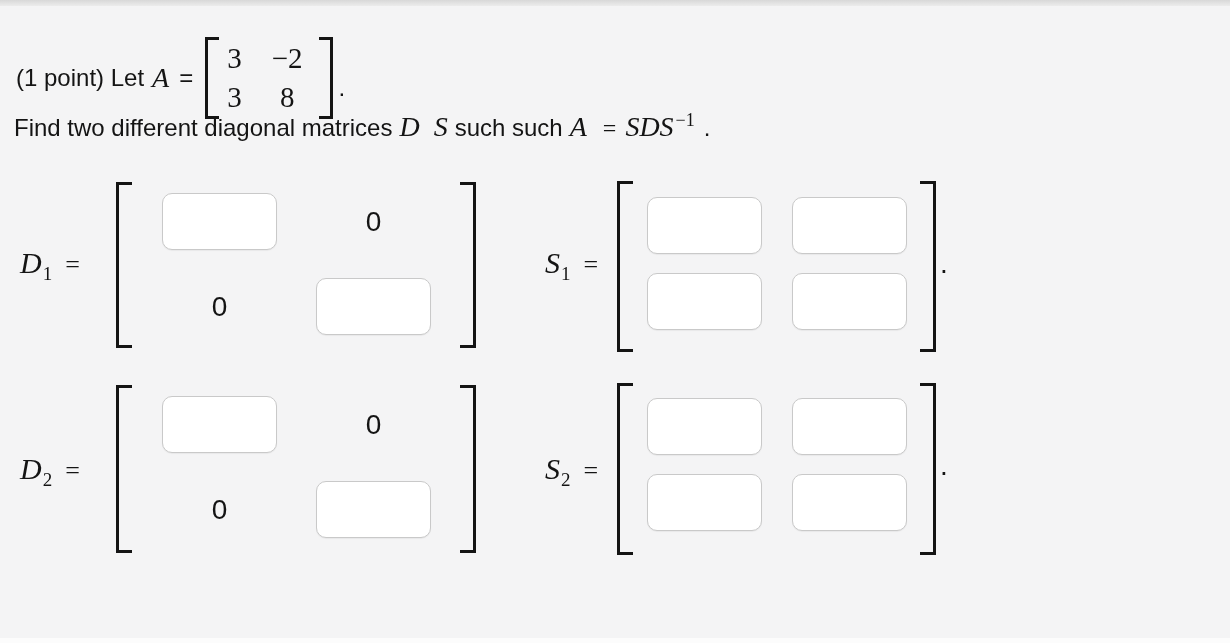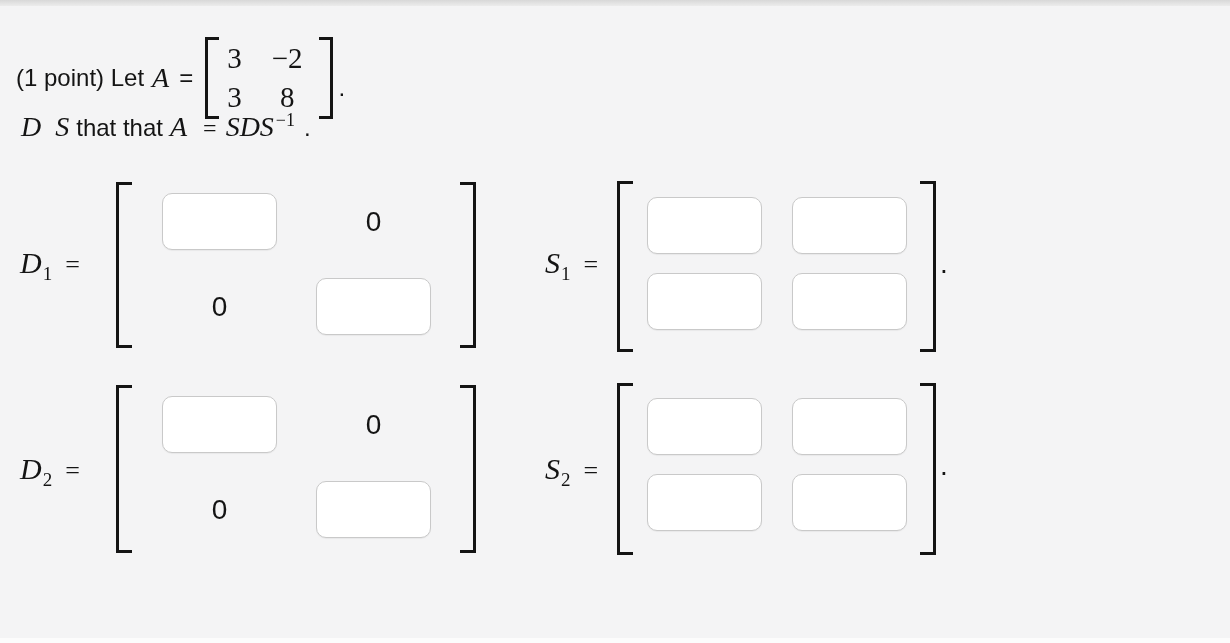--- a/index.html
+++ b/index.html
@@ -73,23 +73,24 @@
       <span>−2</span>
       <span>3</span>
       <span>8</span>
     </span>
     <span class="abr r"></span>
   </span>
   <span class="aperiod">.</span>
 </div>
 
 <div class="row2">
+  <span>Find two different diagonal matrices</span>
   <span class="mathit mv">D</span>
   <span class="mathit mv">S</span>
-  <span>that that</span>
+  <span>such such</span>
   <span class="mathit mv">A</span>
   <span class="meq">=</span>
   <span class="mathit">SDS</span>
   <span class="msup">−1</span>
   <span class="mper">.</span>
 </div>
 
 <div class="g-label" style="left:20px;top:246px;">
   <span>D</span>
   <span class="g-sub">1</span>

